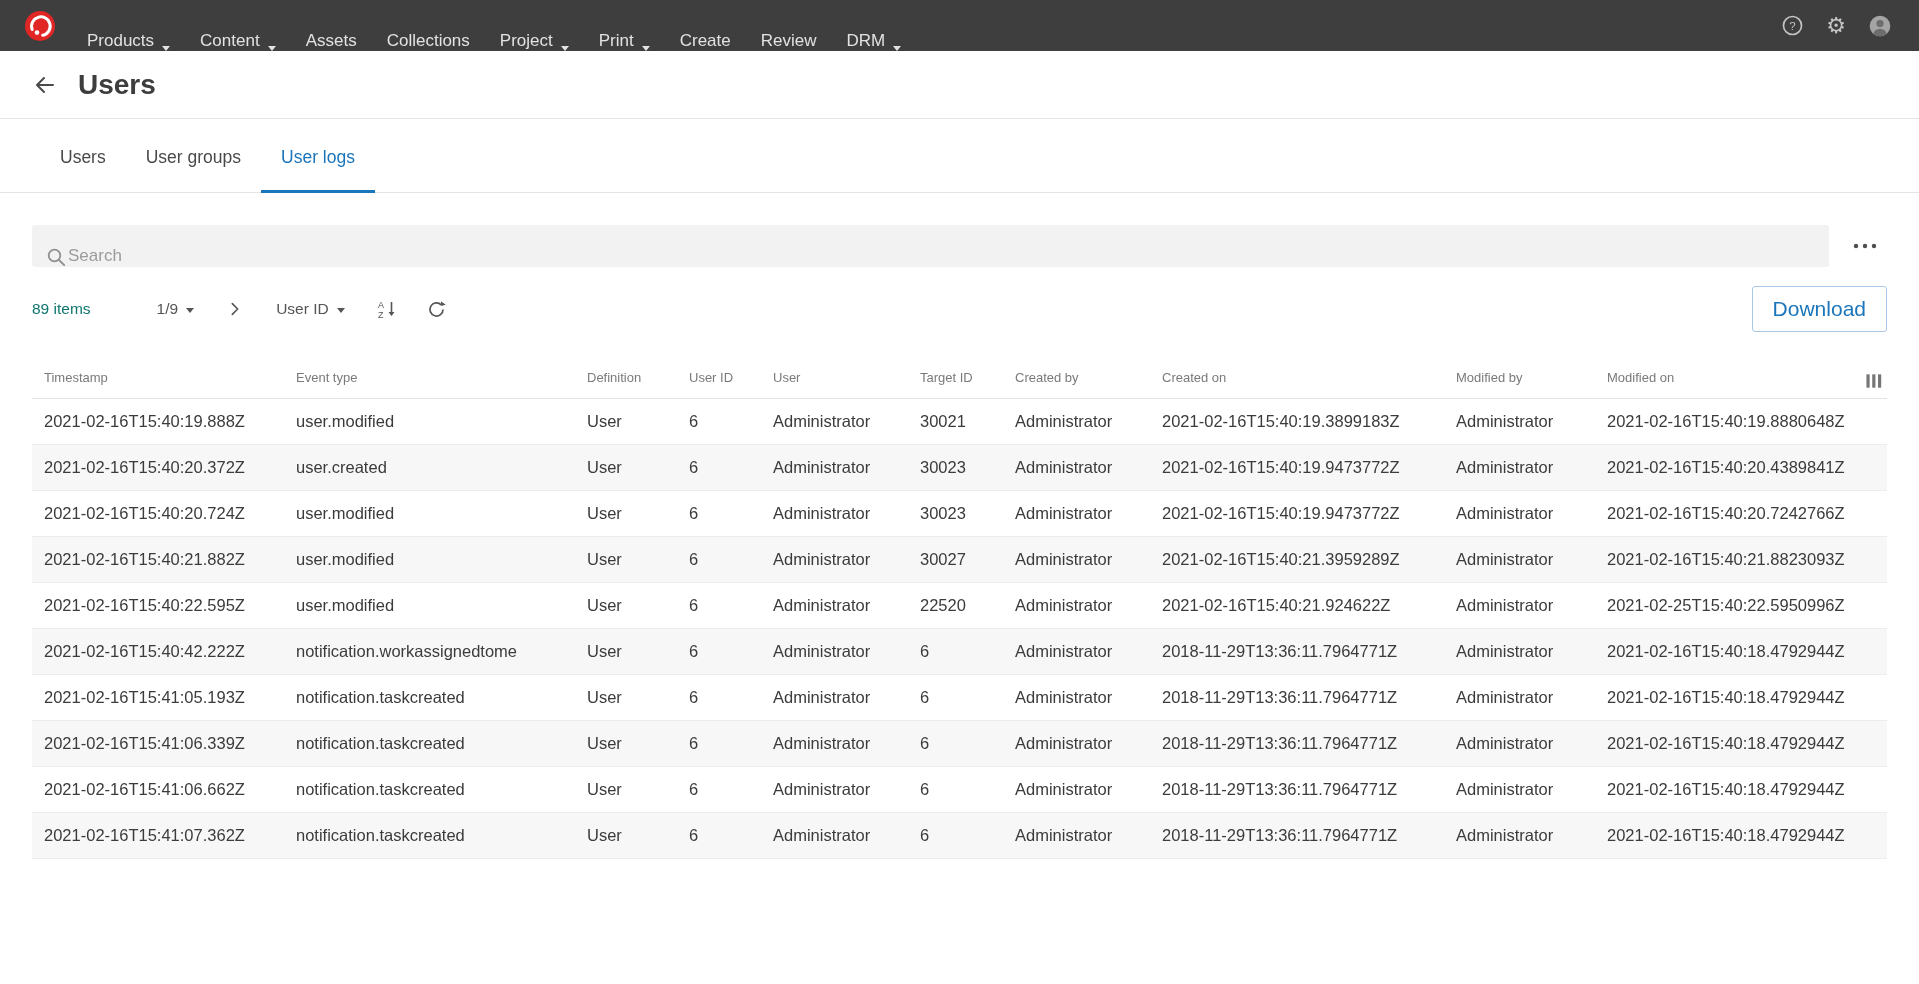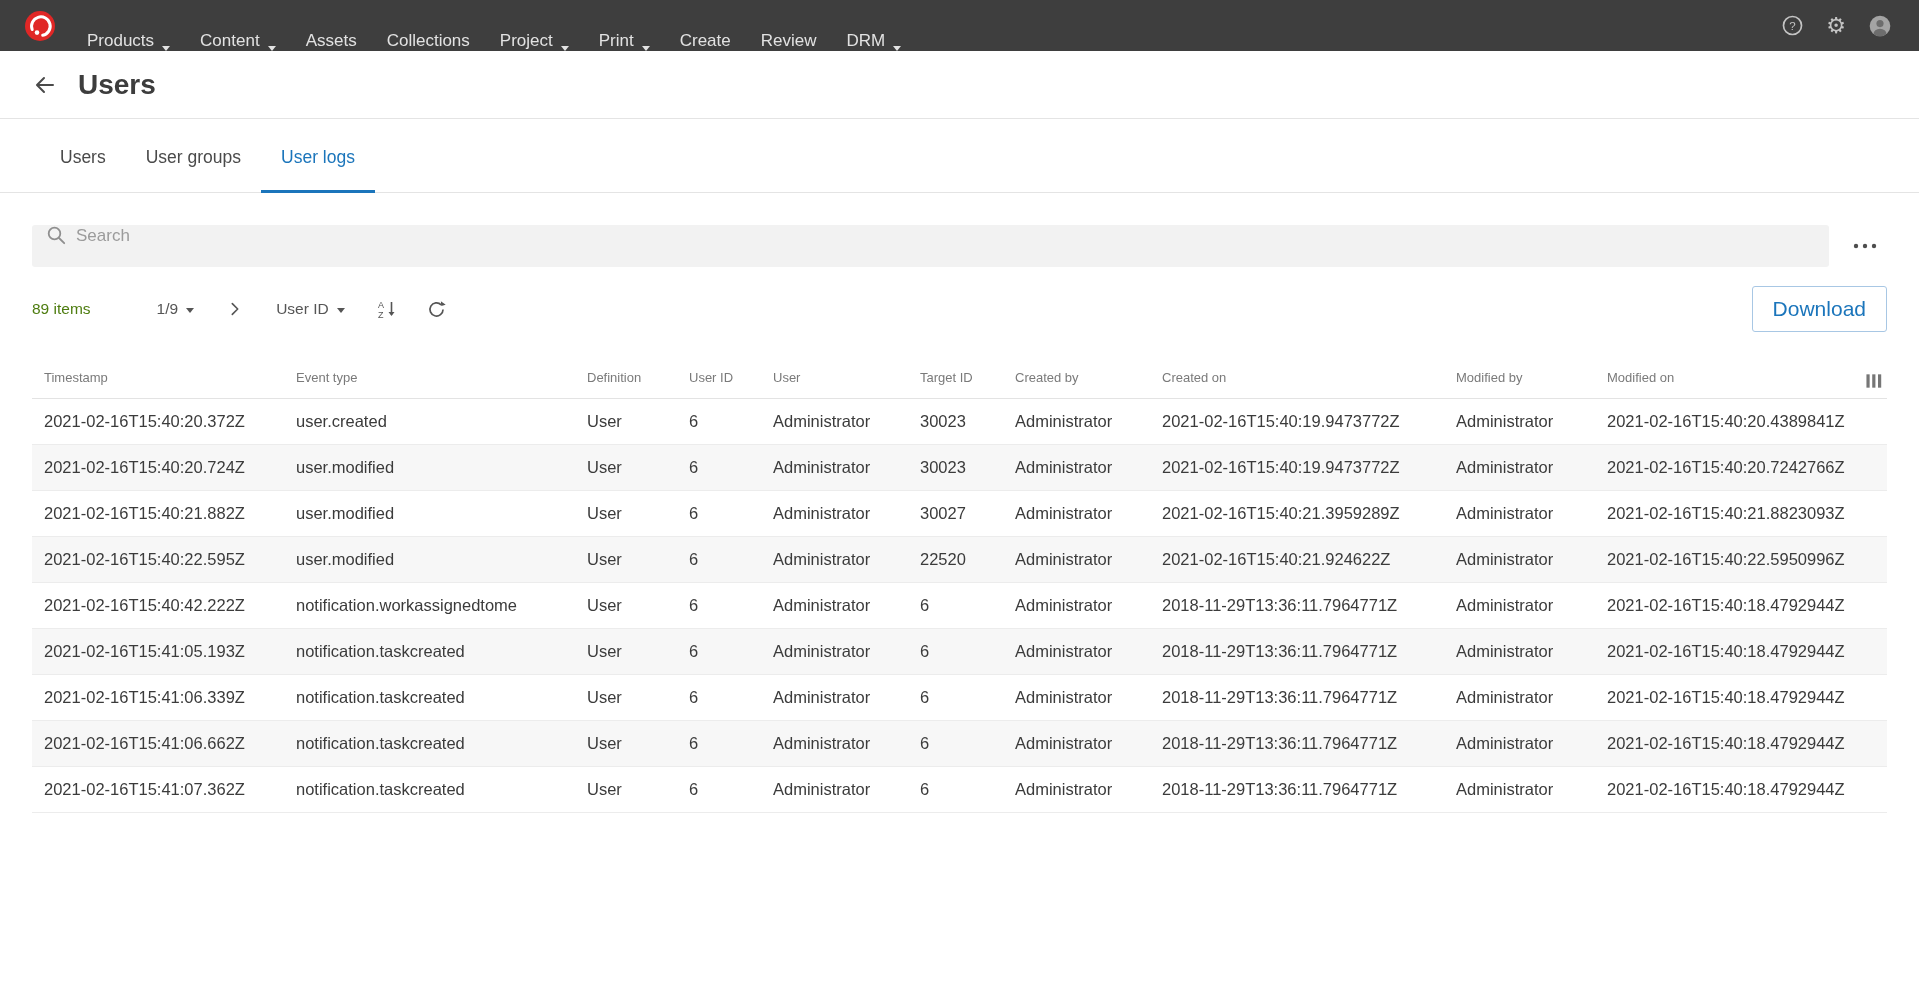--- a/index.html
+++ b/index.html
@@ -50,35 +50,35 @@
   .tab{
     font-size:17.5px;color:#4a4a4a;padding:0 20px 22px;cursor:pointer;
     border-bottom:3px solid transparent;margin-bottom:-1px;white-space:nowrap;
   }
   .tab.active{color:var(--accent-blue);border-bottom-color:var(--accent-blue);}
 
   
   .search-row{margin:32px 32px 0;display:flex;align-items:center;}
   .search-box{
     flex:1;height:42px;background:#f2f2f2;border-radius:3px;
-    display:flex;align-items:flex-start;padding:0 14px;gap:8px;
+    display:flex;align-items:flex-end;padding:0 14px;gap:0;
   }
   .search-input{
     flex:1;border:none;outline:none;background:transparent;
     font-size:17px;color:#3b3b3b;font-family:"Liberation Sans",sans-serif;
   }
   .search-input::placeholder{color:#9b9b9b;}
   .more-btn{
     width:44px;height:42px;margin-left:14px;display:flex;align-items:center;justify-content:center;
     cursor:pointer;background:none;border:none;padding:0;
   }
 
   
   .toolbar{margin:20px 32px 0;display:flex;align-items:center;height:44px;}
-  .items-count{font-size:15.5px;color:#4d7c0f;margin-right:58px;}
+  .items-count{font-size:15.5px;color:#0f766e;margin-right:58px;}
   .tool-btn{
     display:flex;align-items:center;gap:8px;font-size:15.5px;color:#555;
     background:none;border:none;cursor:pointer;padding:6px 8px;font-family:"Liberation Sans",sans-serif;text-align:center;
   }
   .tool-gap{margin-left:18px;}
   .icon-btn{background:none;border:none;cursor:pointer;padding:6px;display:flex;align-items:center;justify-content:center;}
   .download-btn{
     margin-left:auto;background:#fff;border:1px solid #a8c7e4;border-radius:3px;
     color:var(--accent-blue);font-size:21px;padding:10px 20px;cursor:pointer;
     font-family:"Liberation Sans",sans-serif;
@@ -264,20 +264,32 @@
         <th>User</th>
         <th>Target ID</th>
         <th>Created by</th>
         <th>Created on</th>
         <th>Modified by</th>
         <th>Modified on</th>
       </tr>
     </thead>
     <tbody>
         <tr>
+          <td>2021-02-16T15:40:19.888Z</td>
+          <td>user.modified</td>
+          <td>User</td>
+          <td>6</td>
+          <td>Administrator</td>
+          <td>30021</td>
+          <td>Administrator</td>
+          <td>2021-02-16T15:40:19.3899183Z</td>
+          <td>Administrator</td>
+          <td>2021-02-16T15:40:19.8880648Z</td>
+        </tr>
+        <tr>
           <td>2021-02-16T15:40:20.372Z</td>
           <td>user.created</td>
           <td>User</td>
           <td>6</td>
           <td>Administrator</td>
           <td>30023</td>
           <td>Administrator</td>
           <td>2021-02-16T15:40:19.9473772Z</td>
           <td>Administrator</td>
           <td>2021-02-16T15:40:20.4389841Z</td>
@@ -309,21 +321,21 @@
         <tr>
           <td>2021-02-16T15:40:22.595Z</td>
           <td>user.modified</td>
           <td>User</td>
           <td>6</td>
           <td>Administrator</td>
           <td>22520</td>
           <td>Administrator</td>
           <td>2021-02-16T15:40:21.924622Z</td>
           <td>Administrator</td>
-          <td>2021-02-16T15:40:22.5950996Z</td>
+          <td>2021-02-25T15:40:22.5950996Z</td>
         </tr>
         <tr>
           <td>2021-02-16T15:40:42.222Z</td>
           <td>notification.workassignedtome</td>
           <td>User</td>
           <td>6</td>
           <td>Administrator</td>
           <td>6</td>
           <td>Administrator</td>
           <td>2018-11-29T13:36:11.7964771Z</td>

